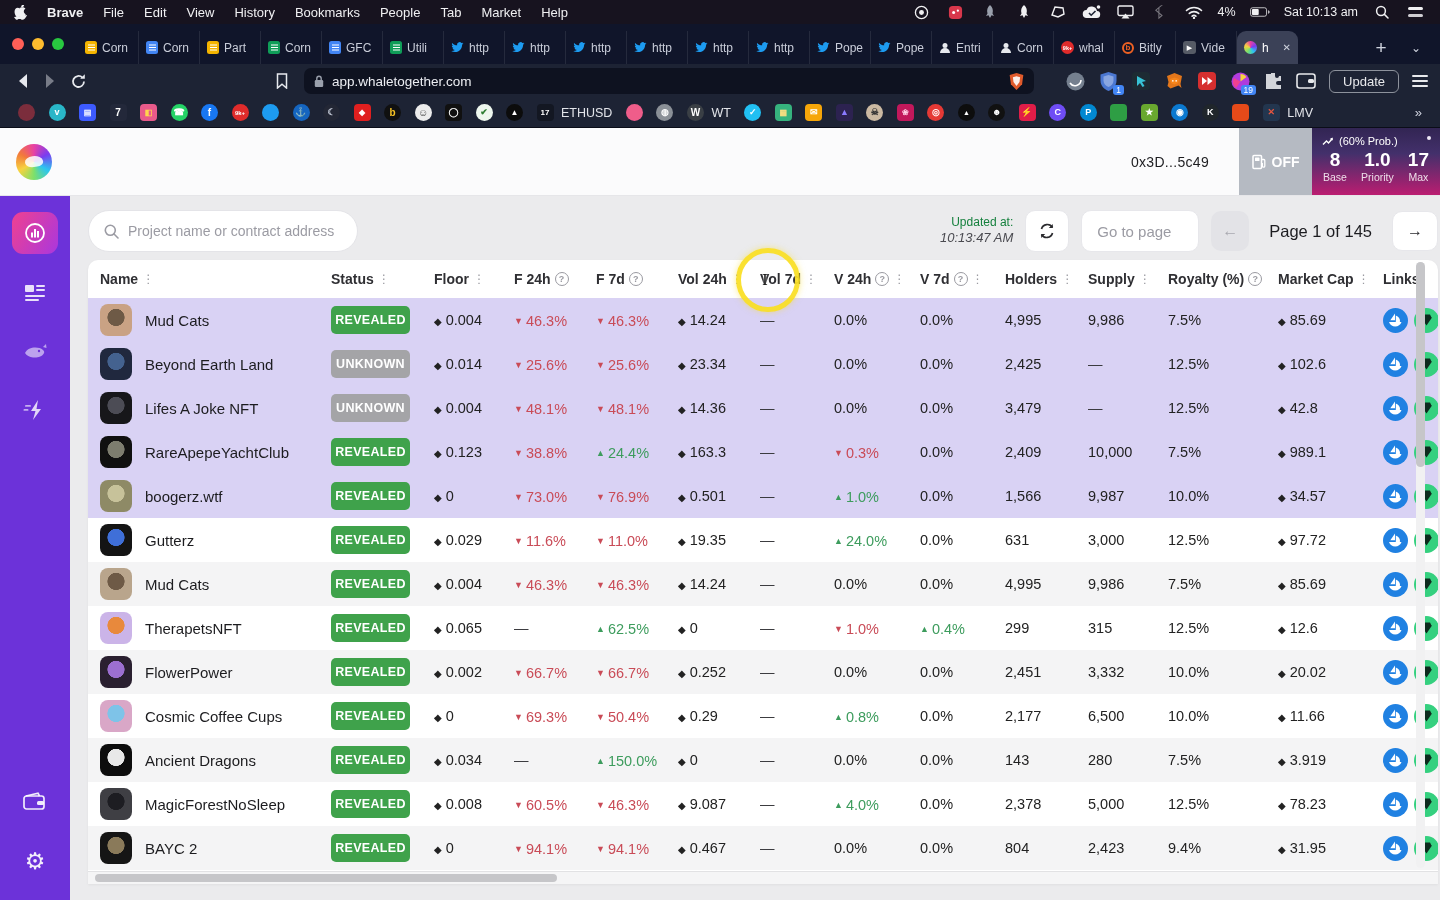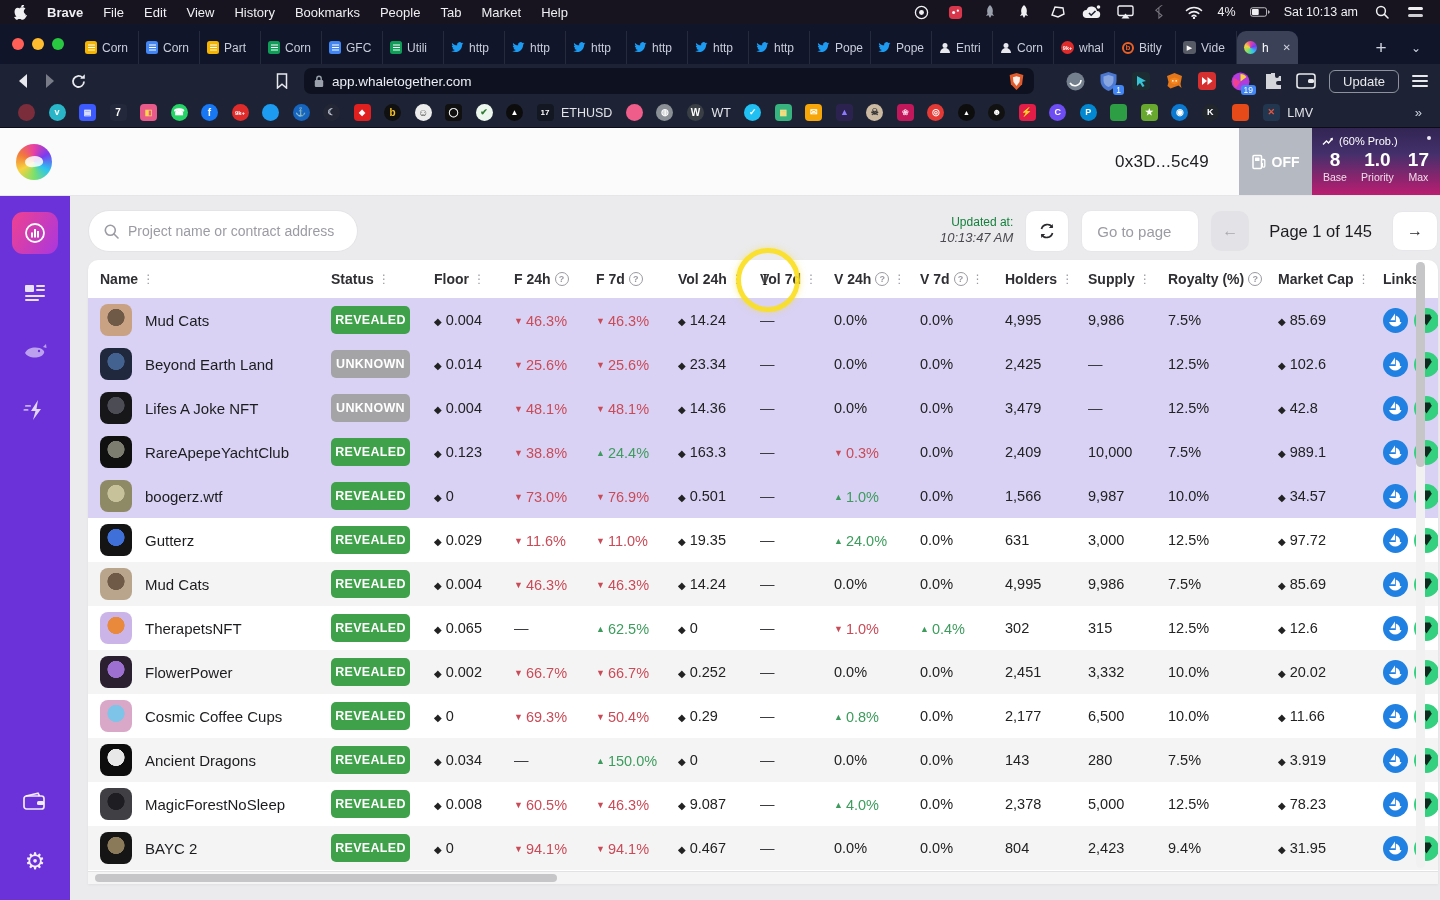--- a/index.html
+++ b/index.html
@@ -62,21 +62,21 @@
     border-bottom:1px solid #e6e6e9}
   .brand{display:flex;align-items:center;gap:10px;padding-left:16px}
   .brand-logo{width:36px;height:36px;border-radius:50%;
     background:conic-gradient(#e840a4,#7a3cf0,#2bc5f0,#7de06a,#f7d23e,#f2793a,#e840a4);
     position:relative}
   .brand-logo::after{content:"";position:absolute;left:9px;top:12px;width:18px;height:11px;
     background:#fff;border-radius:50% 60% 40% 50%;transform:rotate(-8deg);opacity:.85}
   .brand-word{font-size:26px;color:#1b1b1d;display:flex;align-items:baseline}
   .brand-bold{font-weight:700;letter-spacing:1.5px}
   .brand-light{font-style:italic;font-weight:400;letter-spacing:2.5px;color:#232325}
-  .wallet{margin-left:auto;display:flex;align-items:center;font-size:17px;color:#1d1d20;
+  .wallet{margin-left:auto;display:flex;align-items:center;font-size:14px;color:#1d1d20;
     padding-right:30px;letter-spacing:.3px}
   .gas-off{width:73px;background:#b5bac2;display:flex;align-items:center;justify-content:center;
     gap:6px;color:#fff;font-weight:700;font-size:14px}
   .gas-panel{width:128px;background:linear-gradient(to top,#bb1d71 0%,#43306b 62%,#322553 100%);
     color:#fff;padding:7px 10px 6px;position:relative}
   .gas-panel .dot{position:absolute;top:8px;right:9px;width:4px;height:4px;border-radius:50%;background:#efe9f6}
   .gas-top{font-size:11px;display:flex;align-items:center;gap:5px;white-space:nowrap}
   .gas-nums{display:flex;justify-content:space-between;margin-top:3px;padding:0 1px}
   .gas-col{text-align:center}
   .gas-num{font-size:19px;font-weight:700;line-height:1.1}
@@ -1057,21 +1057,21 @@
             <div class="c5"><span class="eth">◆</span><span>0</span></div>
             <div class="c6"><span class="dash">—</span></div>
             <div class="c7"><span class="chg down">
                 <span class="arr">▼</span>
                 <span>1.0%</span>
               </span></div>
             <div class="c8"><span class="chg up">
                 <span class="arr">▲</span>
                 <span>0.4%</span>
               </span></div>
-            <div class="c9"><span>302</span></div>
+            <div class="c9"><span>299</span></div>
             <div class="c10"><span>315</span></div>
             <div class="c11"><span>12.5%</span></div>
             <div class="c12"><span class="eth">◆</span><span>12.6</span></div>
             <div class="c13">
               <span class="linkico">
                 <svg width="25" height="25" viewBox="0 0 25 25">
                   <circle cx="12.5" cy="12.5" r="12.5" fill="#2081e2"></circle>
                   <path fill="#fff" d="M12 5.5v6.8H7.3zM12.8 7.5c2.8 1.2 4.2 3 4.2 5.2 0 .6-.1 1-.2 1.3h-4zM6 14h12.5c-1 2.8-3.4 4.6-6.3 4.6S7 16.8 6 14z"></path>
                 </svg>
               </span>

